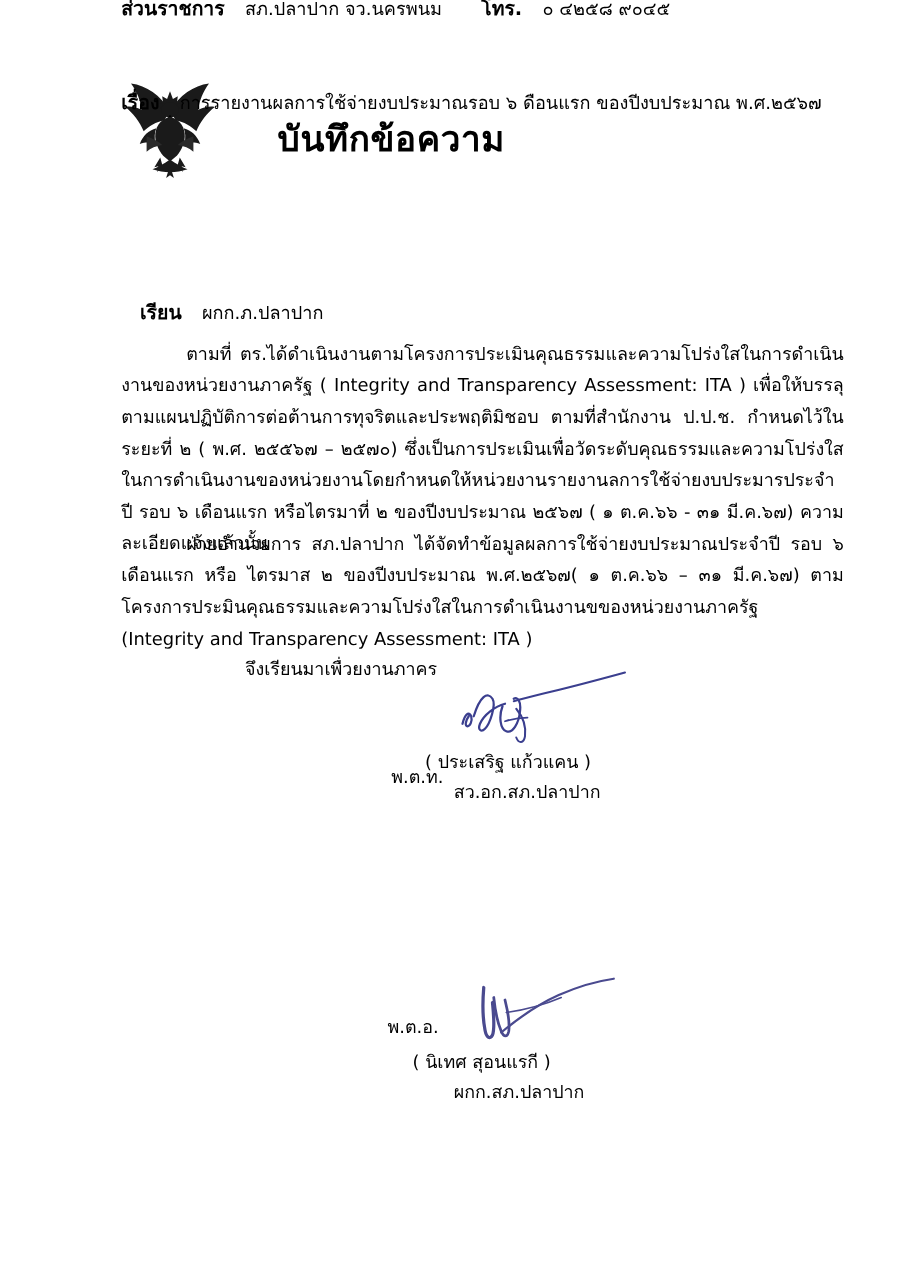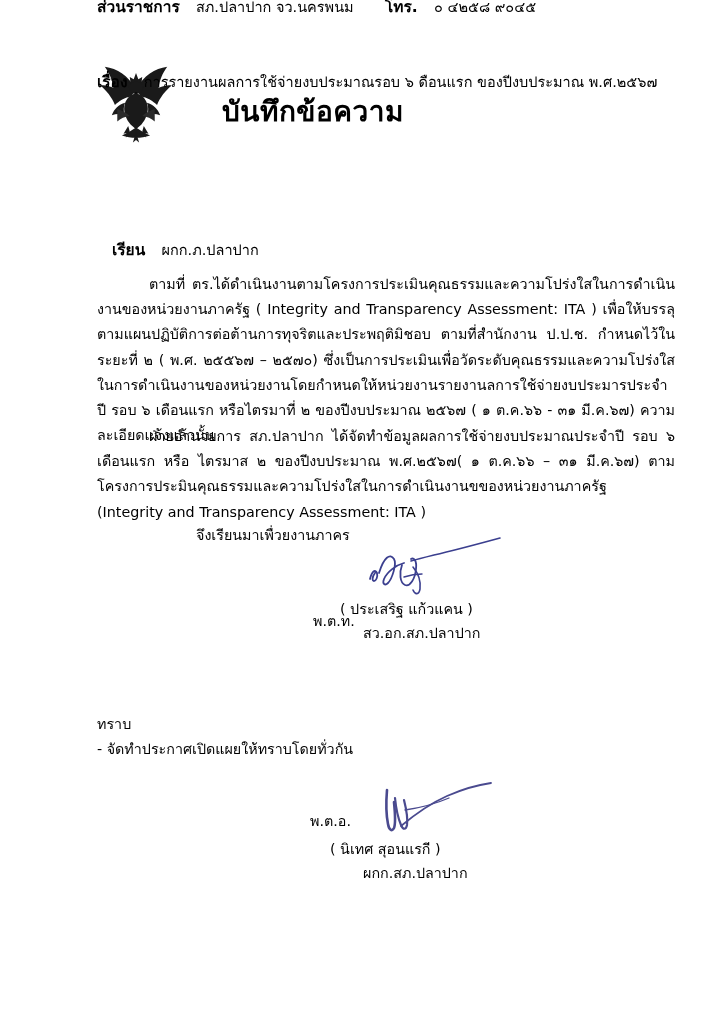--- a/index.html
+++ b/index.html
@@ -253,24 +253,20 @@
           <path d="M45 26 C52 24 60 22 68 20 C90 15 112 9 134 3" stroke-width="1.6"></path>
           <path d="M47 32 C52 38 55 46 54 54 C53 60 49 60 47 55" stroke-width="1.6"></path>
           <path d="M38 42 C44 40 50 39 56 39" stroke-width="1.4"></path>
         </g>
       </svg>
     </div>
     <div class="sig-name">( ประเสริฐ   แก้วแคน )</div>
     <div class="sig-pos">สว.อก.สภ.ปลาปาก</div>
   </div>
 
-  <div class="ack">
-    <div>ทราบ</div>
-    <div>- จัดทำประกาศเปิดแผยให้ทราบโดยทั่วกัน</div>
-  </div>
 
   <div class="sig-block sig2">
     <div class="sig-rank">พ.ต.อ.</div>
     <div class="sig-ink">
       <svg viewBox="0 0 130 58" xmlns="http://www.w3.org/2000/svg" aria-hidden="true">
         <g fill="none" stroke="#4a4a8f" stroke-linecap="round" stroke-linejoin="round">
           <path d="M8 10 C7 22 7 34 9 44 C10 50 13 52 15 48 C17 43 16 32 15 22" stroke-width="2.6"></path>
           <path d="M16 18 C17 28 19 38 22 45 C24 50 27 50 28 45 C29 38 27 28 25 20" stroke-width="2.2"></path>
           <path d="M22 46 C34 36 50 24 68 16 C84 9 98 5 112 3" stroke-width="1.8"></path>
           <path d="M26 30 C40 28 56 24 70 18" stroke-width="1.3"></path>

